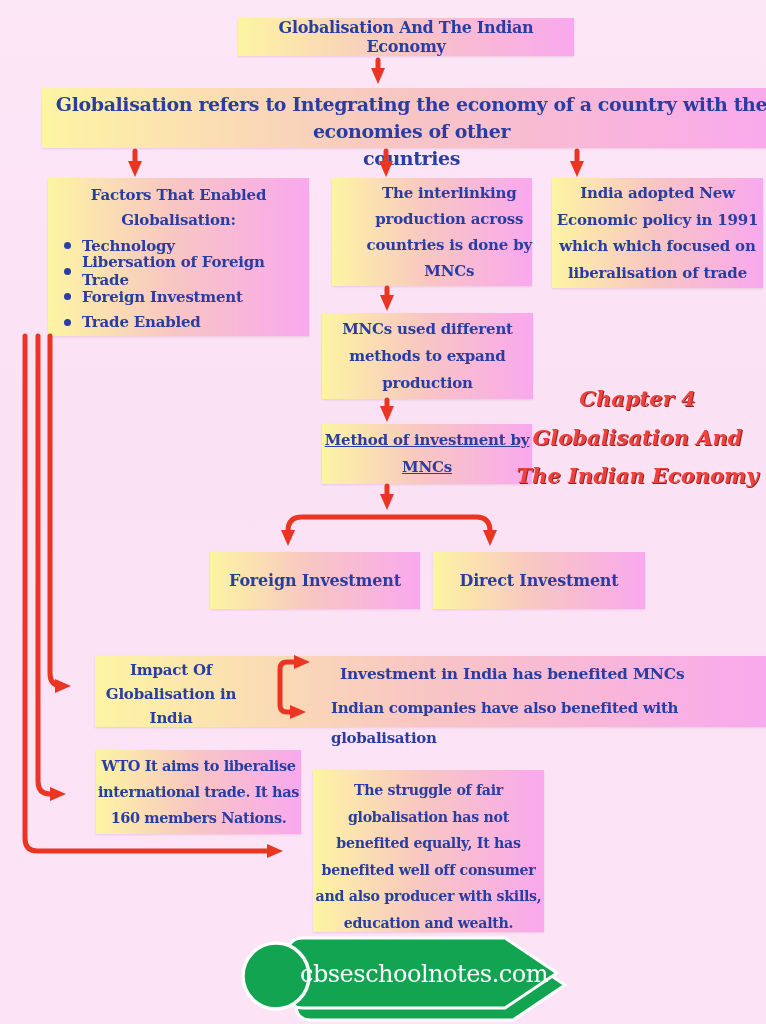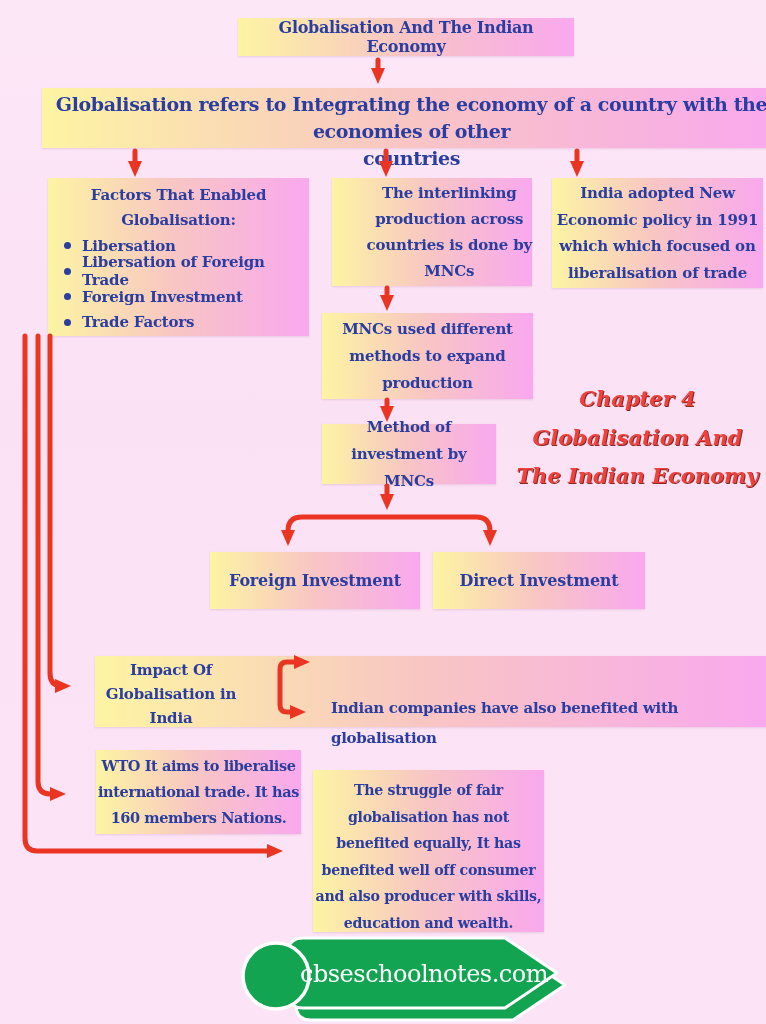--- a/index.html
+++ b/index.html
@@ -28,21 +28,21 @@
   
   #title-box   { left:210px; top:18px;  width:336px; height:38px; font-size:16px; letter-spacing:-0.3px; }
   #def-box     { left:14px;  top:88px;  width:739px; height:60px; font-size:19px; letter-spacing:-0.4px; line-height:27px; padding-top:3px; box-sizing:border-box; }
   #factors-box { left:20px;  top:178px; width:261px; height:158px; font-size:15px; }
   #factors-heading { display:block; line-height:25px; padding-top:5px; }
   .bullet-row { display:flex; align-items:center; text-align:left; padding-left:16px; height:25.5px; }
   .bullet-dot { width:7px; height:7px; border-radius:50%; background:#2a3da0; margin-right:11px; flex:0 0 auto; }
   #interlinking-box { left:304px; top:178px; width:200px; height:108px; font-size:15px; line-height:26px;justify-content:flex-end; }
   #nep-box     { left:524px; top:178px; width:211px; height:110px; font-size:15px; line-height:26.5px; }
   #methods-box { left:294px; top:313px; width:211px; height:86px; font-size:15px; line-height:27px; }
-  #method-box  { left:294px; top:424px; width:174px; height:60px; font-size:15px; line-height:27px; }
+  #method-box  { left:294px; top:424px; width:210px; height:60px; font-size:15px; line-height:27px;text-decoration:underline; }
   #foreign-box { left:182px; top:552px; width:210px; height:57px; font-size:16px; }
   #direct-box  { left:405px; top:552px; width:212px; height:57px; font-size:16px; }
   #impact-box  { left:67px;  top:656px; width:677px; height:71px; font-size:15px; }
   #impact-heading { position:absolute; left:0; top:2px; width:152px; line-height:24px; }
   #impact-point-1 { position:absolute; left:245px; top:3px;  width:425px; height:30px; line-height:30px; text-align:left; font-size:15.5px; }
   #impact-point-2 { position:absolute; left:236px; top:37px; width:440px; height:30px; line-height:30px; text-align:left; font-size:15px; letter-spacing:-0.3px; }
   #wto-box     { left:68px;  top:750px; width:205px; height:84px; font-size:14.5px; letter-spacing:-0.4px; line-height:26px; padding-top:3px; box-sizing:border-box; }
   #struggle-box{ left:285px; top:770px; width:231px; height:162px; font-size:14.2px; letter-spacing:-0.3px; line-height:26.5px; padding-top:7px; box-sizing:border-box; }
 
   
@@ -103,33 +103,33 @@
   <div class="box" id="def-box">
     <span class="pre">Globalisation refers to Integrating the economy of a country with the economies of other
 countries</span>
   </div>
 
   <div class="box" id="factors-box">
     <span class="pre" id="factors-heading">Factors That Enabled
 Globalisation:</span>
     <div class="bullet-row">
       <span class="bullet-dot"></span>
-      <span>Libersation</span>
+      <span>Technology</span>
     </div>
     <div class="bullet-row">
       <span class="bullet-dot"></span>
       <span>Libersation of Foreign Trade</span>
     </div>
     <div class="bullet-row">
       <span class="bullet-dot"></span>
       <span>Foreign Investment</span>
     </div>
     <div class="bullet-row">
       <span class="bullet-dot"></span>
-      <span>Trade Factors</span>
+      <span>Trade Enabled</span>
     </div>
   </div>
 
   <div class="box flex-center" id="interlinking-box">
     <span class="pre">The interlinking
 production across
 countries is done by
 MNCs</span>
   </div>
 
@@ -156,20 +156,21 @@
   </div>
 
   <div class="box flex-center" id="direct-box">
     <span>Direct Investment</span>
   </div>
 
   <div class="box" id="impact-box">
     <span class="pre" id="impact-heading">Impact Of
 Globalisation in
 India</span>
+    <span id="impact-point-1">Investment in India has benefited MNCs</span>
     <span id="impact-point-2">Indian companies have also benefited with globalisation</span>
   </div>
 
   <div class="box" id="wto-box">
     <span class="pre">WTO It aims to liberalise
 international trade. It has
 160 members Nations.</span>
   </div>
 
   <div class="box" id="struggle-box">

